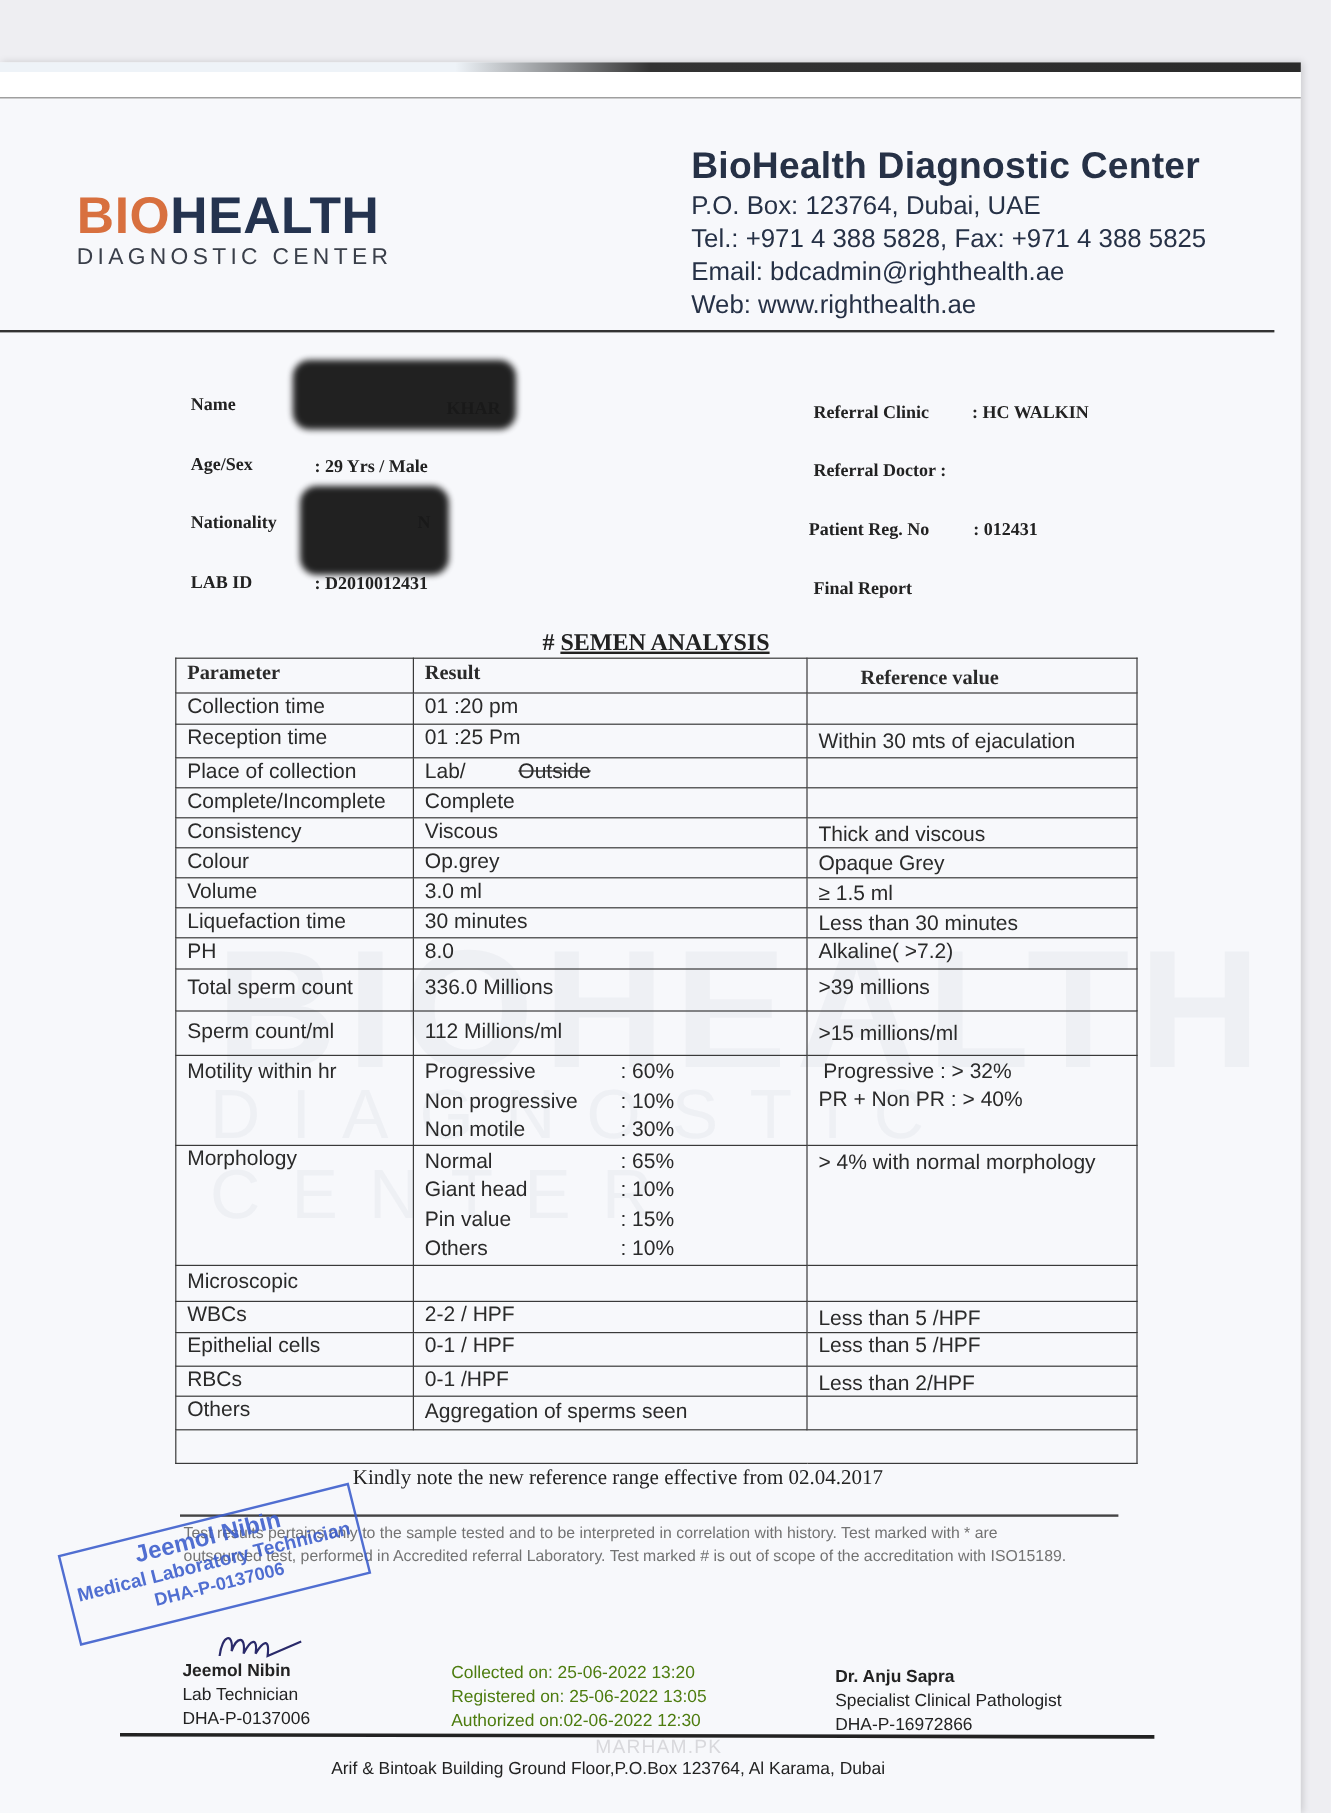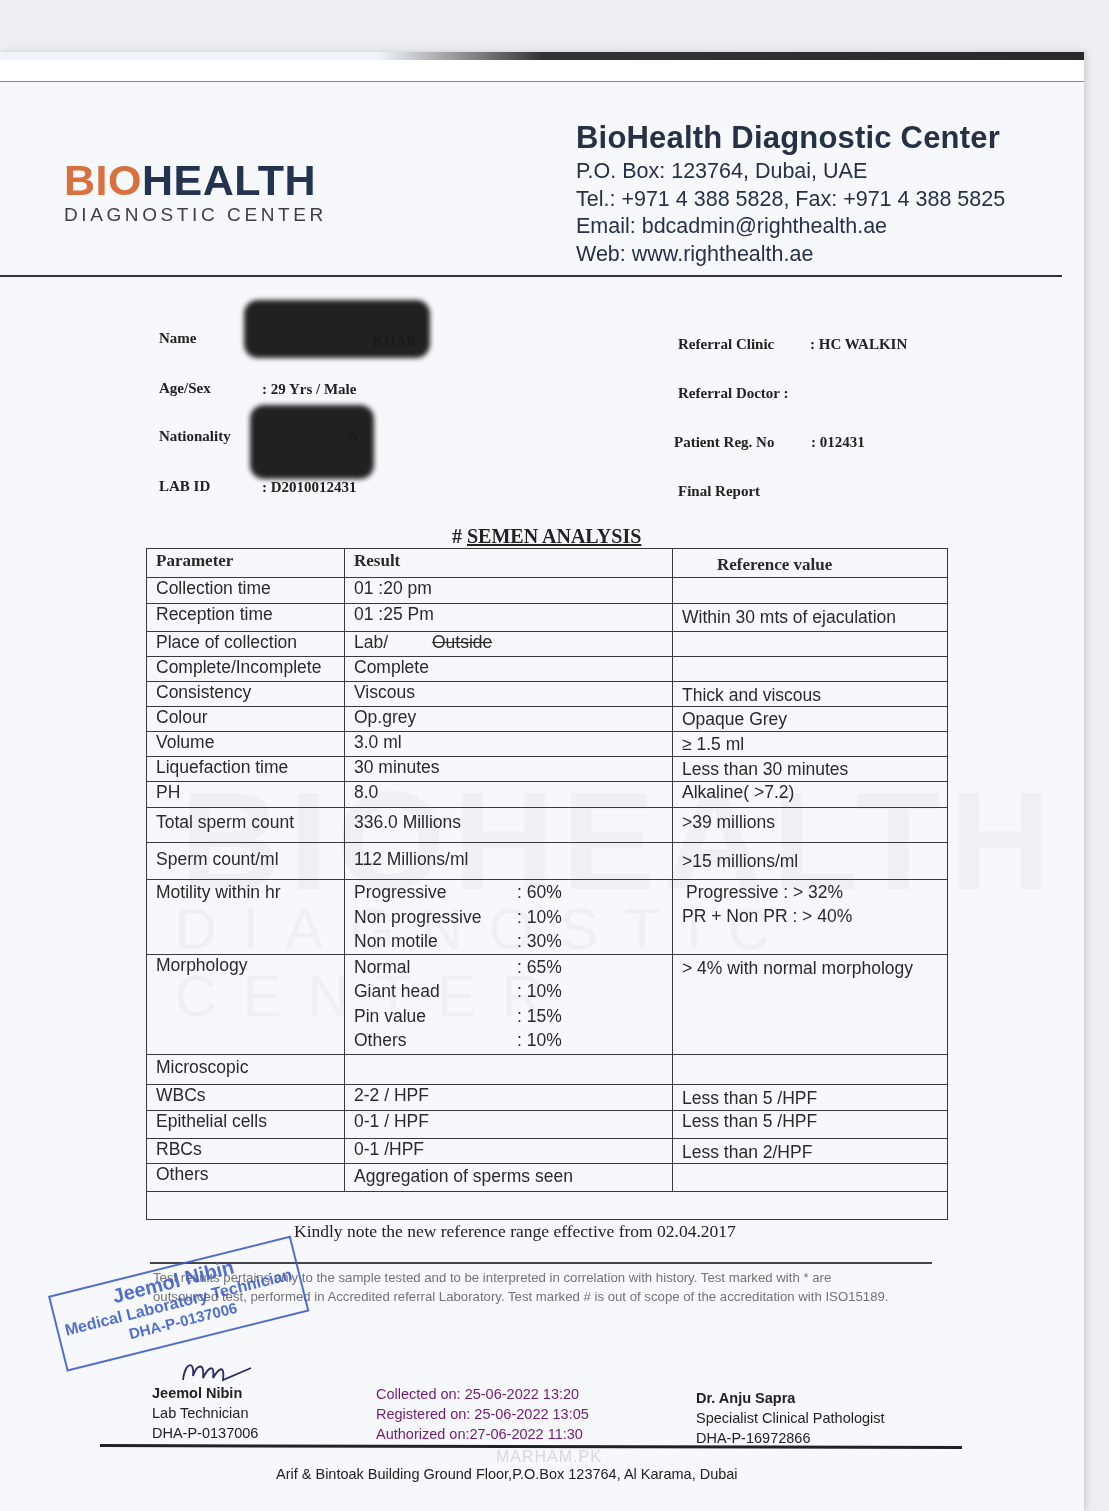--- a/index.html
+++ b/index.html
@@ -46,21 +46,21 @@
 
   .stamp { position: absolute; left: 48px; top: 1296px; width: 250px; height: 78px; border: 2.5px solid #3a5ccc; transform: rotate(-14deg); transform-origin: left top;
     color: #3a5ccc; font-weight: bold; text-align: center; opacity: 0.88; }
   .stamp .s1 { font-size: 20px; line-height: 24px; margin-top: 2px; }
   .stamp .s2 { font-size: 16px; line-height: 20px; }
   .stamp .s3 { font-size: 15px; line-height: 18px; }
   .signature { position: absolute; left: 175px; top: 1350px; width: 80px; height: 40px; }
 
   .sign-left { position: absolute; left: 152px; top: 1383px; font-size: 14.5px; line-height: 20px; color: #222; }
   .sign-left .nm { font-weight: bold; }
-  .dates { position: absolute; left: 376px; top: 1384px; font-size: 14.5px; line-height: 20px; color: #701a75; }
+  .dates { position: absolute; left: 376px; top: 1384px; font-size: 14.5px; line-height: 20px; color: #4d7c0f; }
   .sign-right { position: absolute; left: 696px; top: 1388px; font-size: 14.5px; line-height: 20px; color: #222; }
   .sign-right .nm { font-weight: bold; }
 
   .rule3 { position: absolute; left: 100px; top: 1445px; width: 862px; height: 2.5px; background: #222; transform: rotate(0.12deg); }
   .watermark-mk { position: absolute; left: 496px; top: 1448px; font-size: 16px; color: #d8d8dc; letter-spacing: 1px; }
   .footer-addr { position: absolute; left: 276px; top: 1466px; font-size: 14.5px; color: #222; }
 
   .bg-watermark { position: absolute; left: 180px; top: 760px; font-size: 140px; font-weight: bold; color: rgba(200,205,215,0.18); letter-spacing: 8px; pointer-events: none; }
   .bg-watermark2 { position: absolute; left: 175px; top: 895px; font-size: 58px; color: rgba(200,205,215,0.18); letter-spacing: 26px; pointer-events: none; }
 </style>
@@ -268,21 +268,21 @@
 </svg>
 
 <div class="sign-left">
   <div class="nm">Jeemol Nibin</div>
   <div>Lab Technician</div>
   <div>DHA-P-0137006</div>
 </div>
 <div class="dates">
   <div>Collected   on: 25-06-2022 13:20</div>
   <div>Registered on: 25-06-2022 13:05</div>
-  <div>Authorized on:27-06-2022 11:30</div>
+  <div>Authorized on:02-06-2022 12:30</div>
 </div>
 <div class="sign-right">
   <div class="nm">Dr. Anju Sapra</div>
   <div>Specialist Clinical Pathologist</div>
   <div>DHA-P-16972866</div>
 </div>
 
 <div class="rule3"></div>
 <div class="watermark-mk">MARHAM.PK</div>
 <div class="footer-addr">Arif &amp; Bintoak Building Ground Floor,P.O.Box 123764, Al Karama, Dubai</div>

